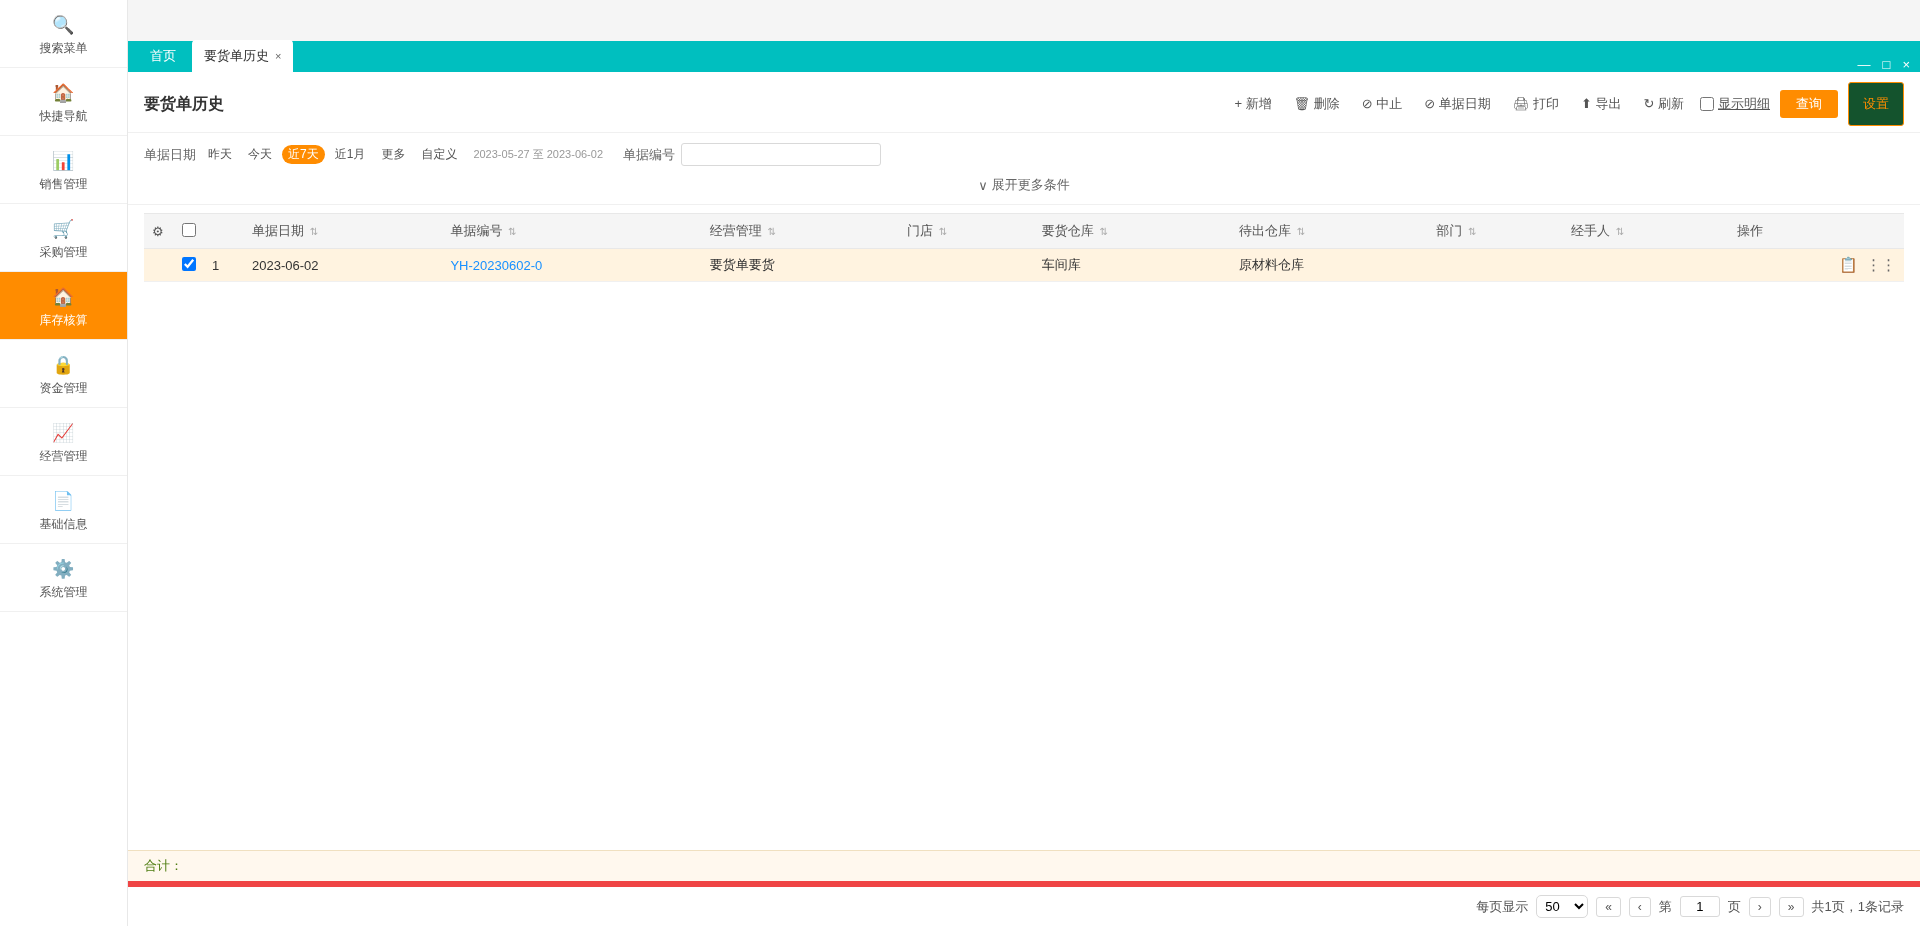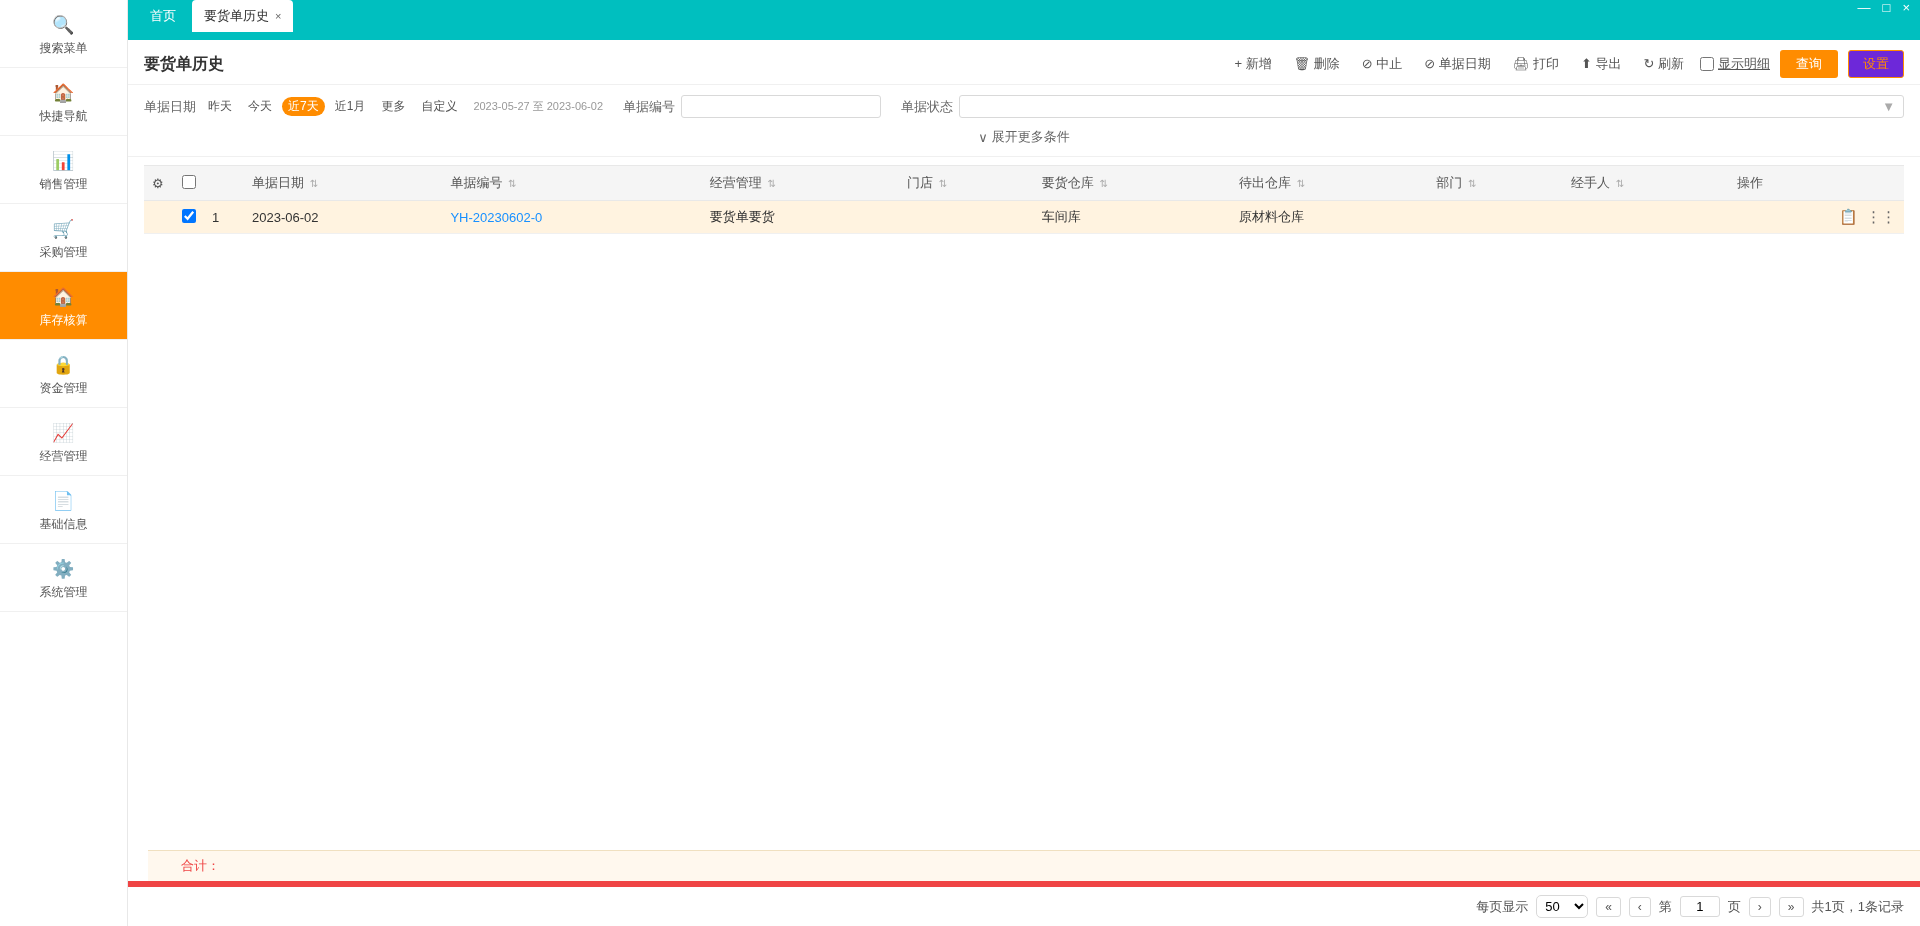--- a/index.html
+++ b/index.html
@@ -29,26 +29,27 @@
     .sidebar-icon { font-size: 18px; }
 
     
     .main-area {
       flex: 1;
       display: flex;
       flex-direction: column;
       overflow: hidden;
     }
     .topbar {
-      height: 40px;
+      height: 31px;
       background: #00bfbf;
       display: flex;
-      align-items: flex-start;
+      align-items: flex-end;
       padding: 0 10px;
       gap: 4px;
+      margin-top: 41px;
     }
     .tab-item {
       display: flex;
       align-items: center;
       padding: 0 12px;
       height: 32px;
       border-radius: 4px 4px 0 0;
       cursor: pointer;
       font-size: 13px;
       color: #fff;
@@ -98,25 +99,25 @@
     .btn-query {
       background: #ff8c00;
       color: #fff;
       border: none;
       border-radius: 3px;
       padding: 5px 16px;
       cursor: pointer;
       font-size: 13px;
     }
     .btn-setting {
-      background: #6d28d9;
+      background: #14532d;
       color: #ff8c00;
       border: 1px solid #ff8c00;
       border-radius: 3px;
-      padding: 4px 14px;
+      padding: 12px 14px;
       cursor: pointer;
       font-size: 13px;
     }
     .display-toggle { display: flex; align-items: center; gap: 4px; cursor: pointer; color: #555; font-size: 13px; text-decoration: underline; }
 
     
     .filter-area {
       padding: 10px 16px 6px;
       border-bottom: 1px solid #f0f0f0;
     }
@@ -192,24 +193,23 @@
     .col-ops { display: flex; gap: 8px; justify-content: flex-end; }
     .op-icon { cursor: pointer; color: #666; font-size: 15px; }
     .th-settings { width: 30px; }
     .th-checkbox { width: 30px; }
     .th-num { width: 40px; }
 
     
     .footer-summary {
       background: #fff8ee;
       border-top: 1px solid #f0e0c0;
-      padding: 6px 33px;
-      font-size: 13px;
-      color: #ef4444;
-      margin-left: 20px;
+      padding: 6px 16px;
+      font-size: 13px;
+      color: #4d7c0f;
     }
 
     
     .pagination {
       display: flex;
       align-items: center;
       justify-content: flex-end;
       padding: 8px 16px;
       gap: 8px;
       border-top: 6px solid #ef4444;
@@ -336,27 +336,20 @@
             <span class="date-shortcut">自定义</span>
           </div>
           <span class="date-range-text">2023-05-27 至 2023-06-02</span>
         </div>
 
         <div style="display:flex;align-items:center;gap:6px;">
           <span class="filter-label">单据编号</span>
           <input class="filter-input" type="text" style="">
         </div>
 
-        <div style="display:flex;align-items:center;gap:6px;flex:1;">
-          <span class="filter-label">单据状态</span>
-          <div style="flex:1;border:1px solid #d9d9d9;border-radius:3px;padding:3px 8px;background:#fff;display:flex;align-items:center;justify-content:space-between;">
-            <span></span>
-            <span style="color:#aaa;">▼</span>
-          </div>
-        </div>
       </div>
 
       <div class="expand-more">
         <span>∨</span>
         <span>展开更多条件</span>
       </div>
     </div>
 
     <div class="table-area">
       <table>

